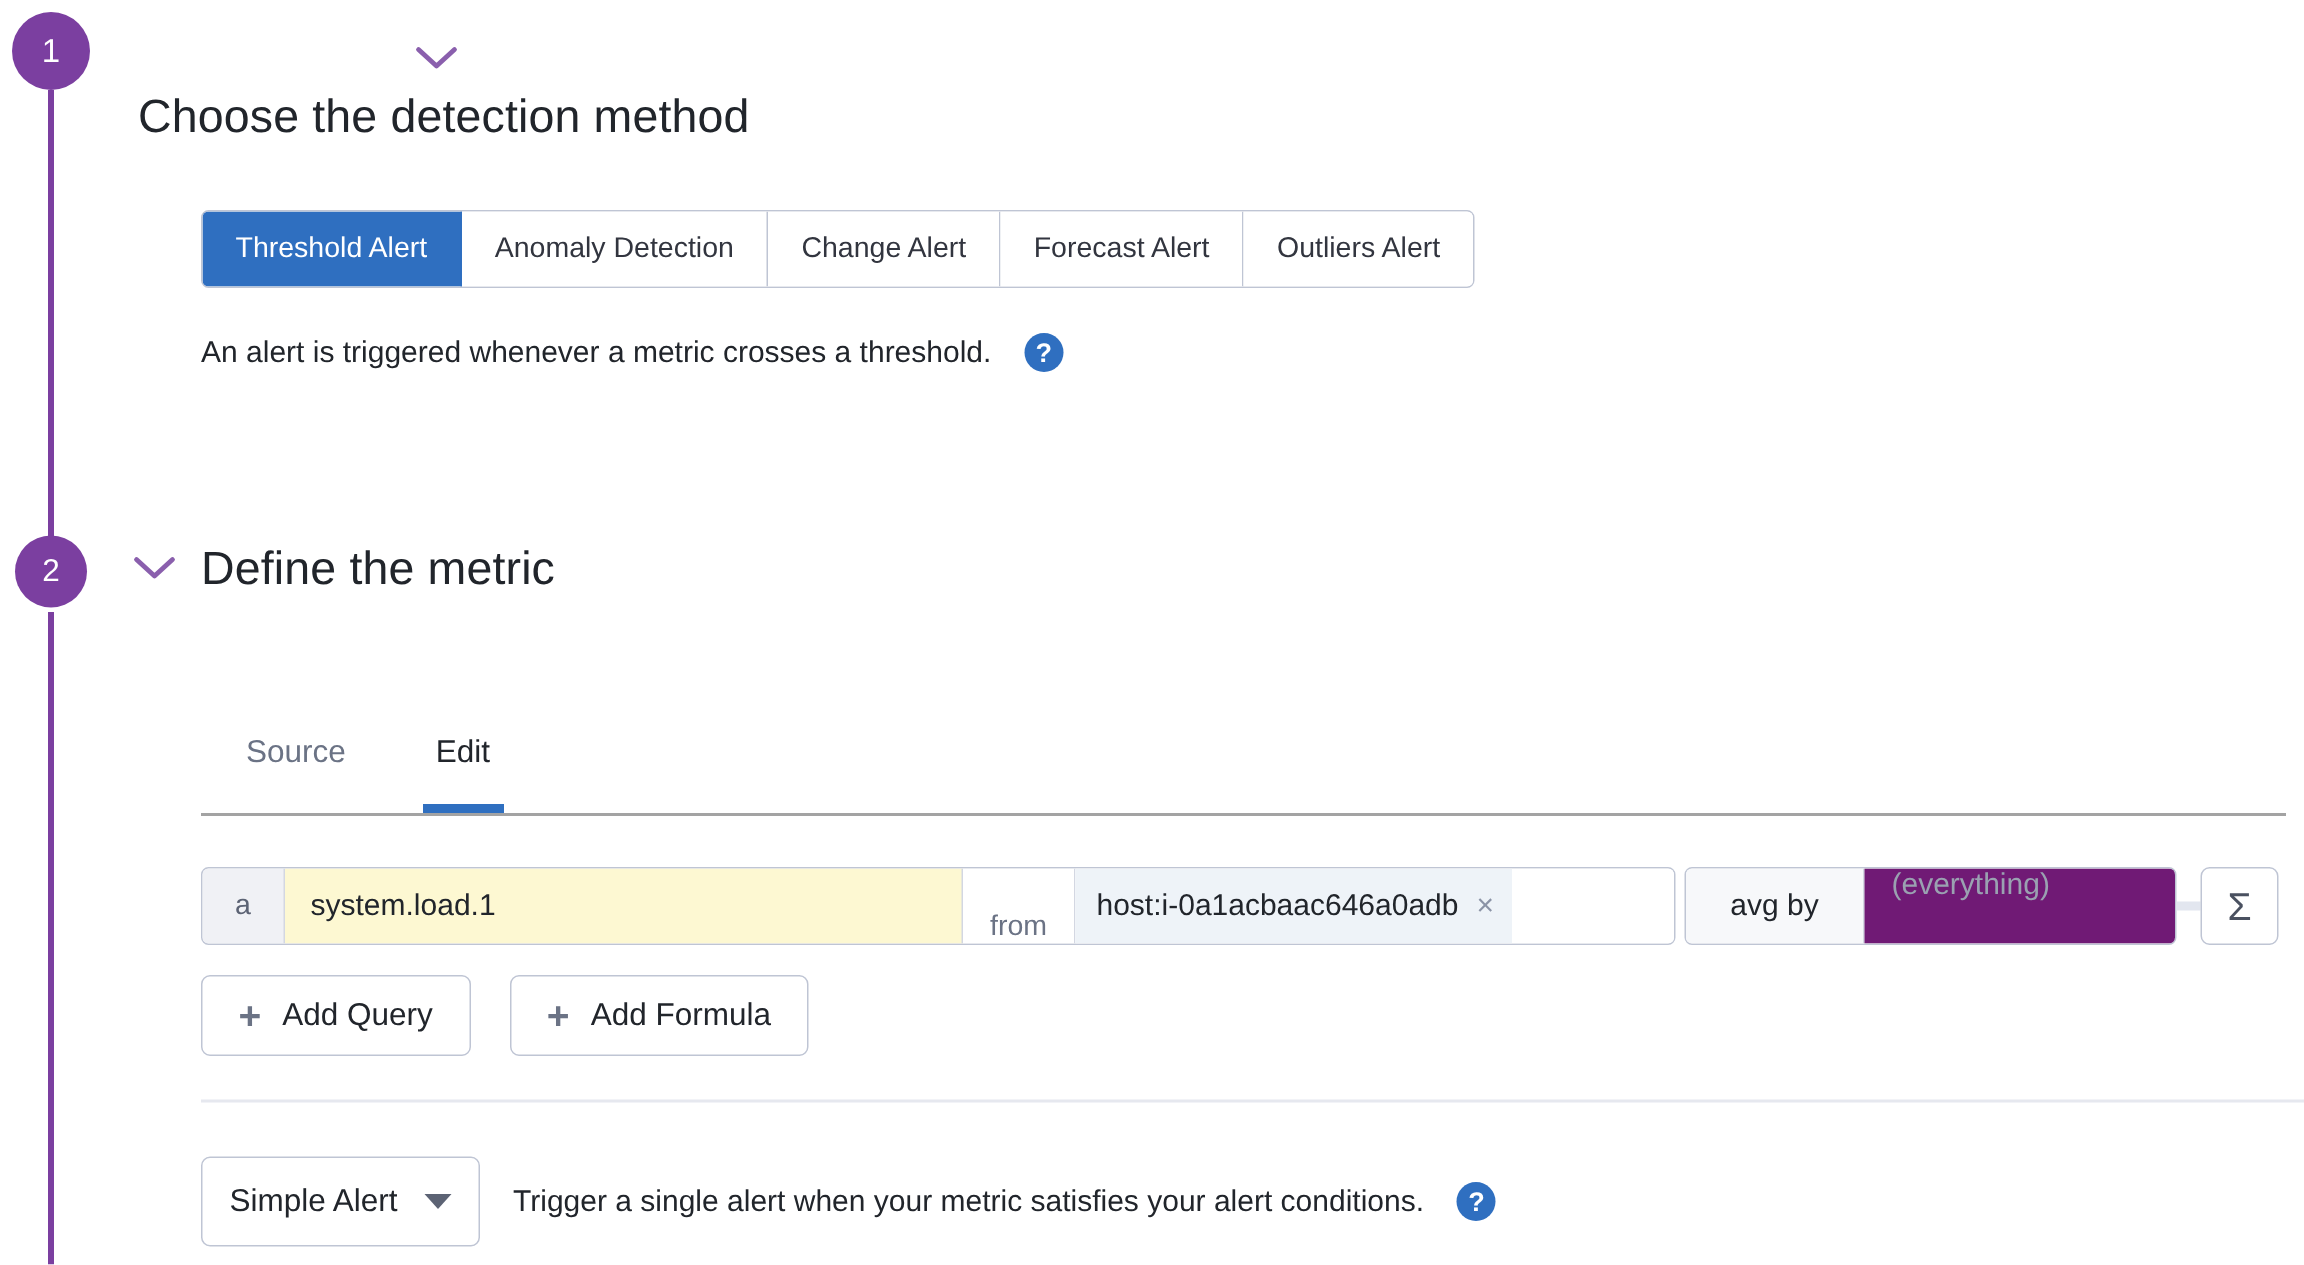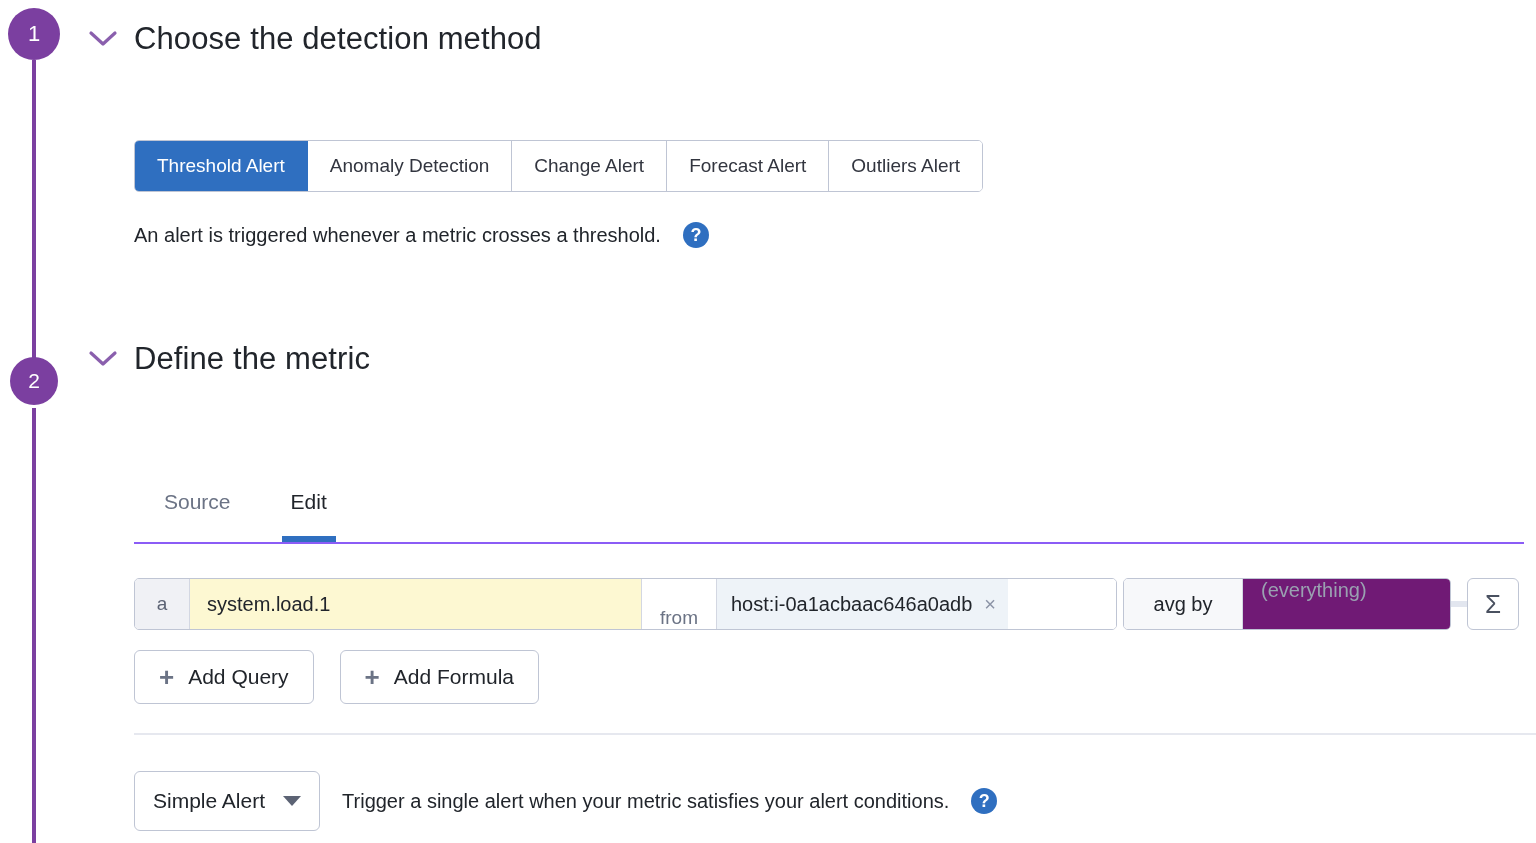--- a/index.html
+++ b/index.html
@@ -44,22 +44,22 @@
   .step-circle.s1 { top: 8px; }
   .step-circle.s2 { top: 357px; width: 48px; height: 48px; line-height: 48px; left: 10px; font-size: 21px; }
 
   
   .section-header {
     position: absolute;
     display: flex;
     align-items: center;
     gap: 0;
   }
-  .sh1 { left: 82px; top: 18px; }
-  .sh2 { left: 82px; top: 338px; }
+  .sh1 { left: 82px; top: 18px; flex-direction: column; }
+  .sh2 { left: 82px; top: 358px; }
 
   .chevron {
     width: 42px;
     height: 42px;
     display: inline-flex;
     align-items: center;
     justify-content: center;
     cursor: pointer;
   }
   .chevron svg { display: block; }
@@ -131,21 +131,21 @@
     font-family: "Liberation Sans", sans-serif;
   }
 
   
   .editor-tabs {
     position: absolute;
     left: 134px;
     top: 486px;
     width: 1390px;
     height: 56px;
-    border-bottom: 2px solid #8b5cf6;
+    border-bottom: 2px solid #a3a3a3;
     display: flex;
     align-items: flex-start;
     gap: 0;
   }
   .etab {
     font-size: 21px;
     padding: 4px 30px 0 30px;
     cursor: pointer;
     color: #6b7385;
     position: relative;

